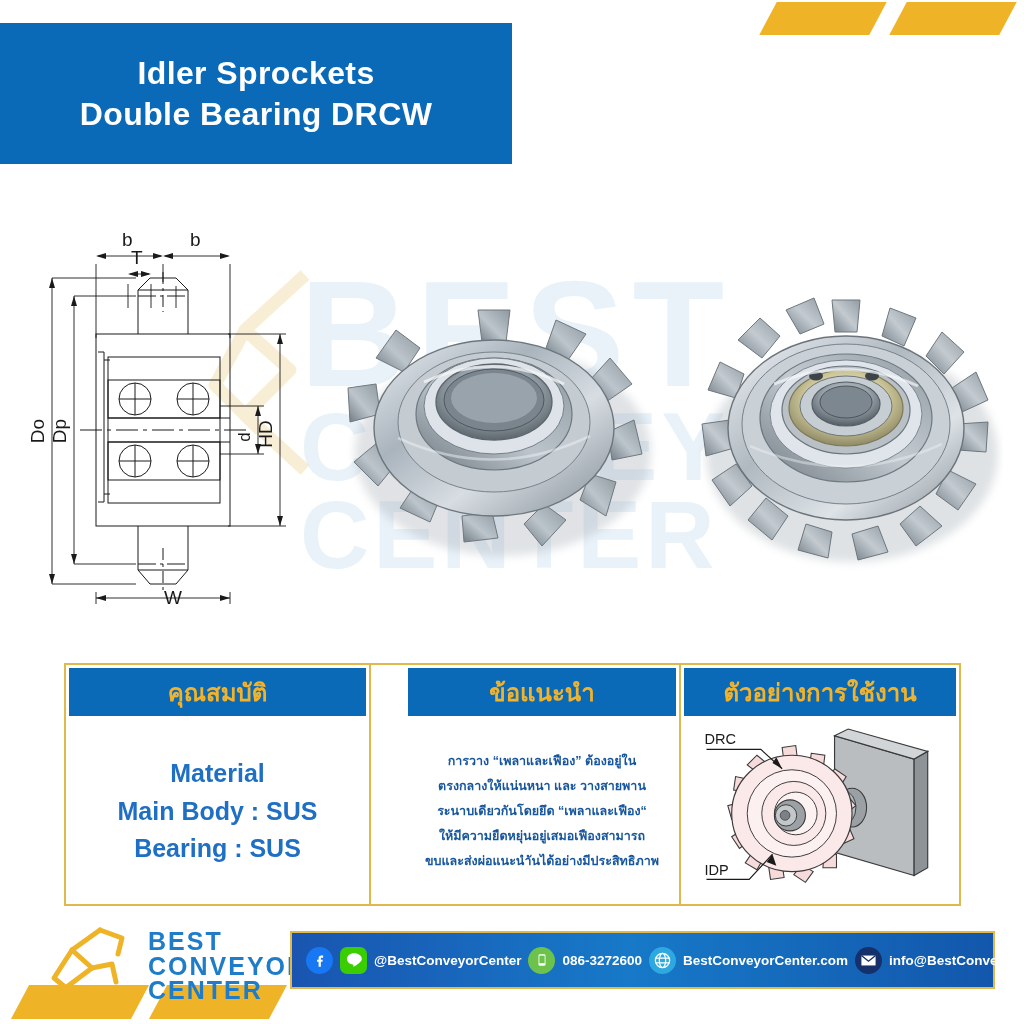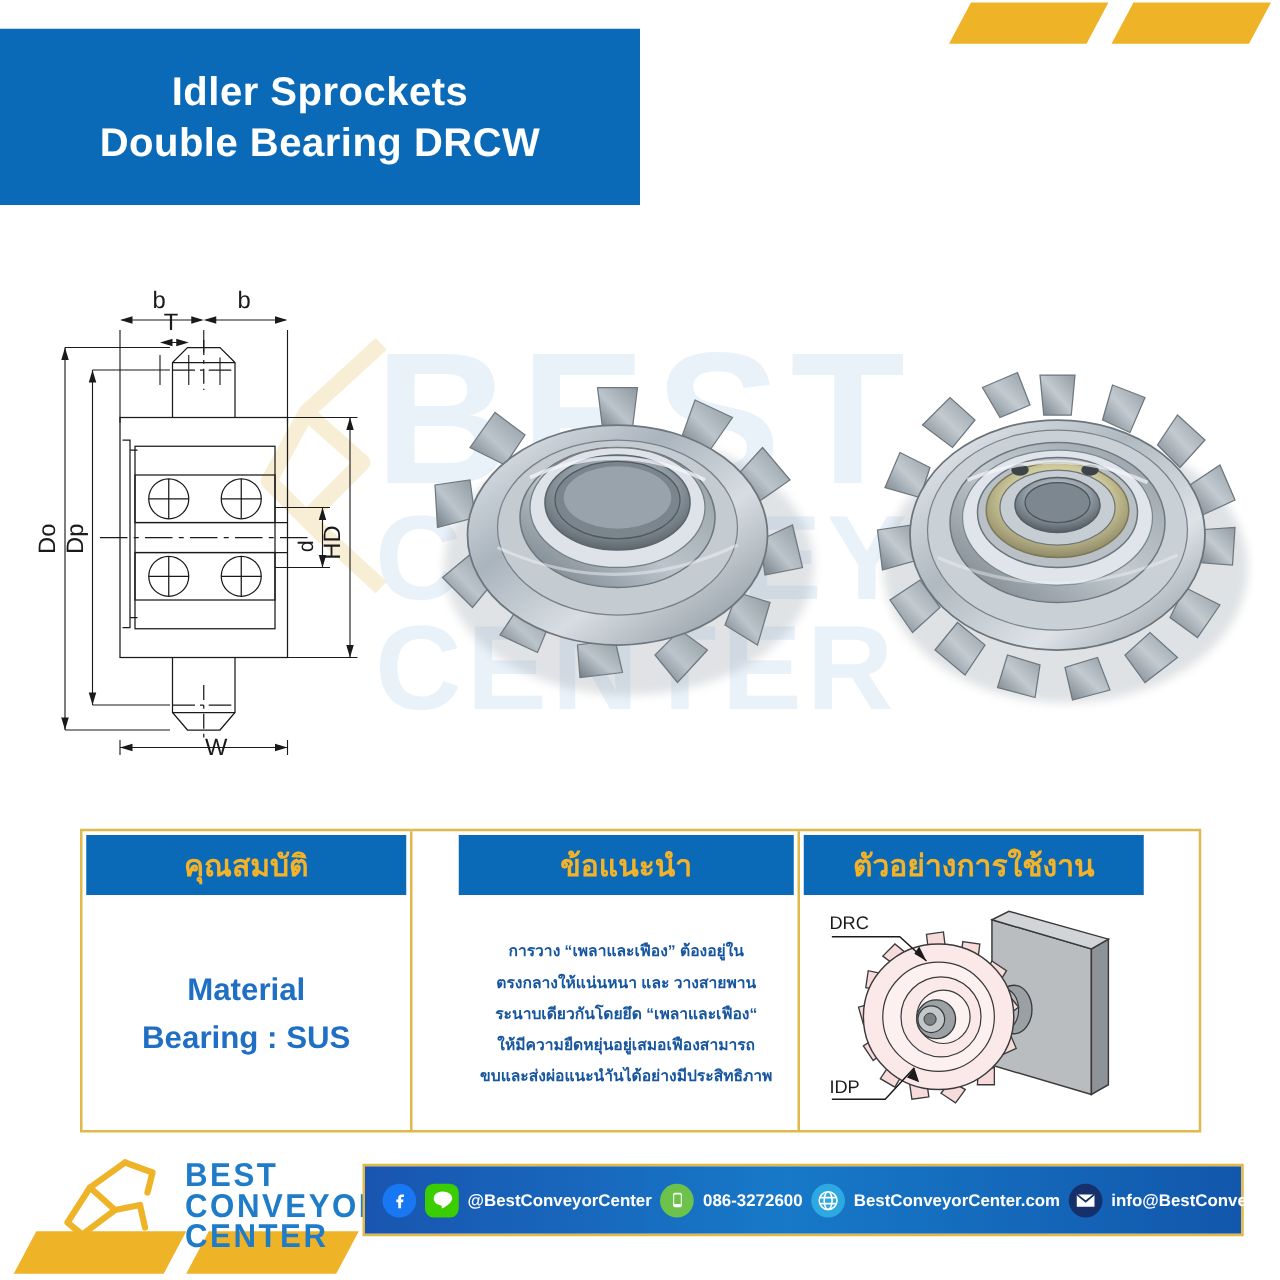--- a/index.html
+++ b/index.html
@@ -48,21 +48,21 @@
   .photo{position:absolute;}
   .photo-left{left:322px;top:268px;width:345px;height:300px;}
   .photo-right{left:688px;top:278px;width:315px;height:295px;}
 
   
   .table{
     position:absolute;left:64px;top:663px;width:897px;height:243px;
     border:2px solid #E0B84C;box-sizing:border-box;display:flex;
   }
   .col{box-sizing:border-box;display:flex;flex-direction:column;}
-  .col-1{width:264px;border-right:2px solid #E0B84C;}
+  .col-1{width:305px;border-right:2px solid #E0B84C;}
   .col-2{width:310px;border-right:2px solid #E0B84C;padding-left:34px;}
   .col-3{width:278px;}
   .th{
     height:48px;background:#0A6AB8;color:#F2B229;
     display:flex;align-items:center;justify-content:center;
     font-size:24px;font-weight:bold;margin:3px;
     font-family:"Liberation Sans","DejaVu Sans",sans-serif;
   }
   .td{flex:1;display:flex;align-items:center;justify-content:center;
       padding:4px 8px;box-sizing:border-box;}
@@ -352,20 +352,21 @@
     </g>
   </svg>
 
   <div class="table">
 
     <div class="col col-1">
       <div class="th">คุณสมบัติ</div>
       <div class="td">
         <div class="spec">
           <div>Material</div>
+          <div>Main Body : SUS</div>
           <div>Bearing : SUS</div>
         </div>
       </div>
     </div>
 
     <div class="col col-2">
       <div class="th">ข้อแนะนำ</div>
       <div class="td">
         <div class="advice">
           <div>การวาง “เพลาและเฟือง” ต้องอยู่ใน</div>

